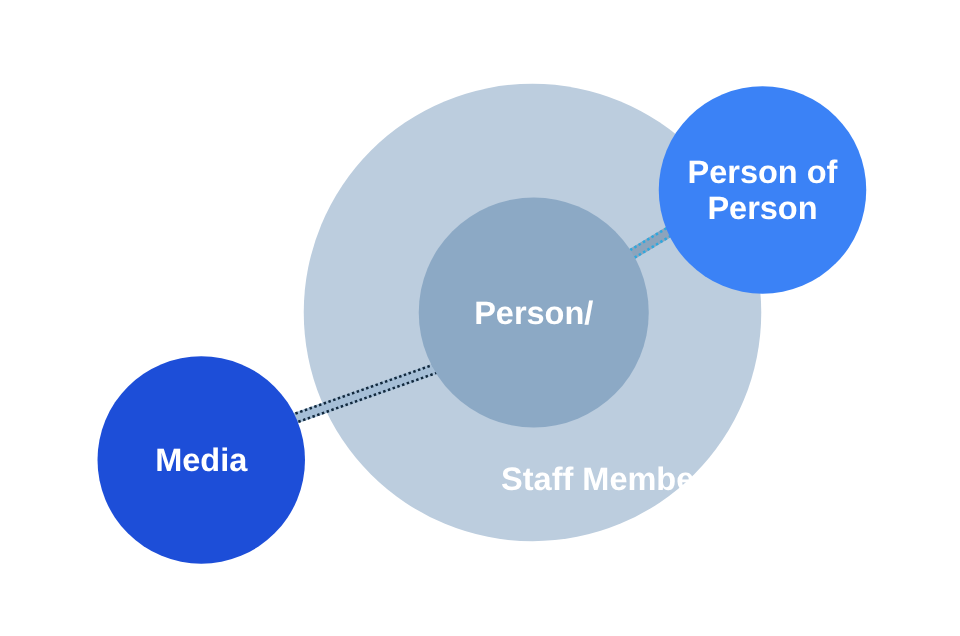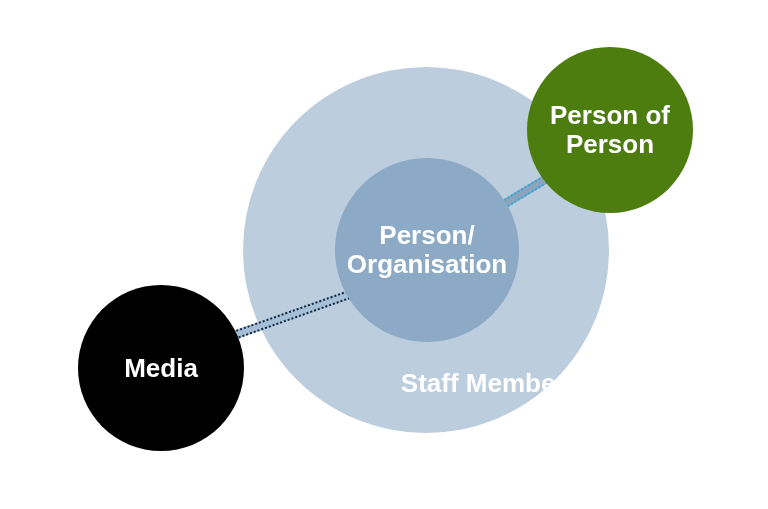--- a/index.html
+++ b/index.html
@@ -40,30 +40,30 @@
   }
   
   .company-circle {
     left: 335px; top: 158px;
     width: 184px; height: 184px;
     background: #8CA9C5;
     z-index: 3;
   }
   
   .person-circle {
-    left: 527px; top: 47px;
+    left: 527px; top: 69px;
     width: 166px; height: 166px;
-    background: #4d7c0f;
+    background: #3b82f6;
     z-index: 3;
   }
   
   .media-circle {
     left: 78px; top: 285px;
     width: 166px; height: 166px;
-    background: #000000;
+    background: #1d4ed8;
     z-index: 3;
   }
   
   .staff-label {
     position: absolute;
     left: 280px; top: 368px;
     width: 300px;
     z-index: 2;
     color: #ffffff;
     font-weight: bold;
@@ -103,21 +103,20 @@
 
   <div class="connector media-link"></div>
 
   <div class="connector person-link"></div>
 
   <div class="staff-label">Staff Members</div>
 
   <div class="circle company-circle">
     <div class="circle-label">
       <span>Person/</span>
-      <span>Organisation</span>
     </div>
   </div>
 
   <div class="circle person-circle">
     <div class="circle-label">
       <span>Person of</span>
       <span>Person</span>
     </div>
   </div>
 

